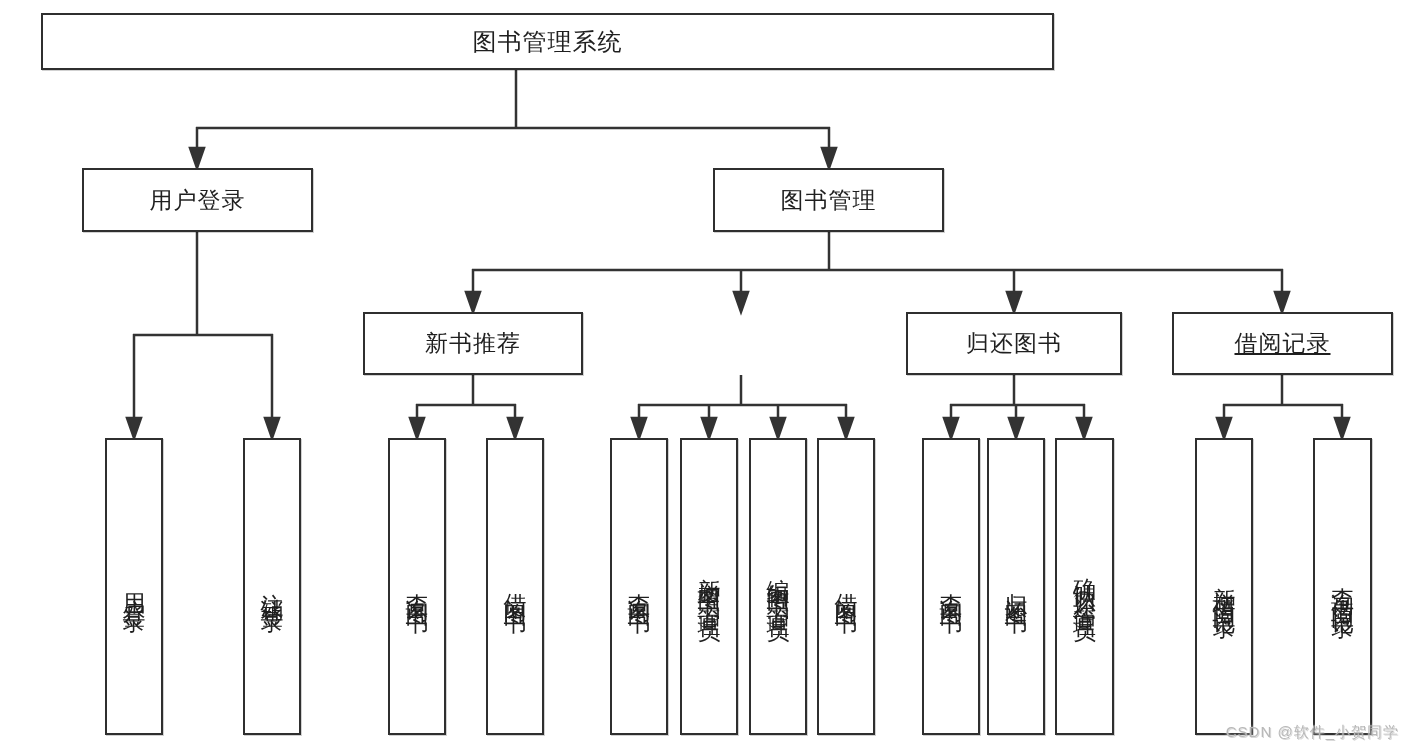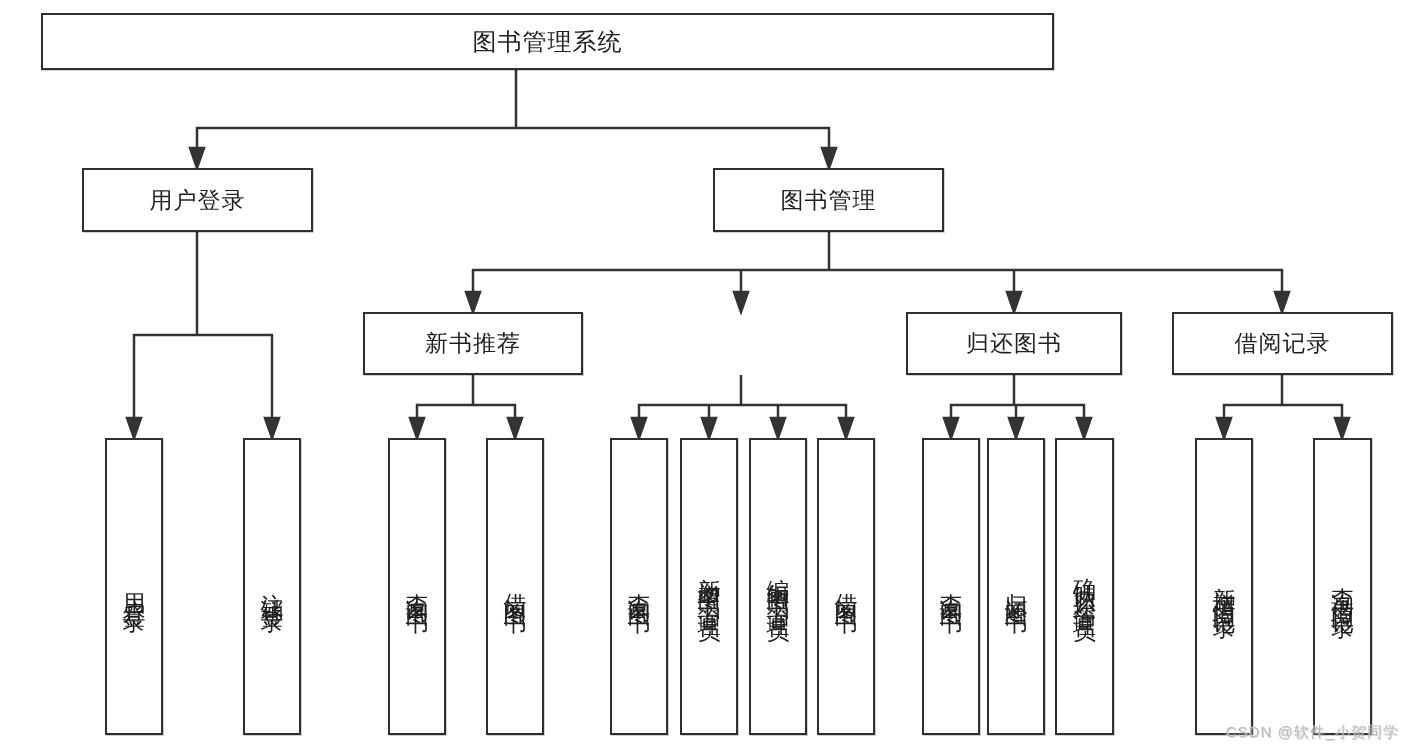--- a/index.html
+++ b/index.html
@@ -121,21 +121,21 @@
     </g>
   </svg>
 
   <div class="box h-box root-box" style="left:10px; top:13px; width:1013px; height:57px;margin-left:31px;">图书管理系统</div>
 
   <div class="box h-box l2-box" style="left:82px; top:168px; width:231px; height:64px;">用户登录</div>
   <div class="box h-box l2-box" style="left:713px; top:168px; width:231px; height:64px;">图书管理</div>
 
   <div class="box h-box l3-box" style="left:363px; top:312px; width:220px; height:63px;font-family:Liberation Mono, monospace;">新书推荐</div>
   <div class="box h-box l3-box" style="left:906px; top:312px; width:216px; height:63px;">归还图书</div>
-  <div class="box h-box l3-box" style="left:1172px; top:312px; width:221px; height:63px;">借阅记录</div>
+  <div class="box h-box l3-box" style="left:1172px; top:312px; width:221px; height:63px;text-decoration:underline;">借阅记录</div>
 
   <div class="box v-box" style="left:105px; top:438px; width:58px; height:297px;">用户登录</div>
   <div class="box v-box" style="left:243px; top:438px; width:58px; height:297px;">注销登录</div>
 
   <div class="box v-box" style="left:388px; top:438px; width:58px; height:297px;">查询图书</div>
   <div class="box v-box" style="left:486px; top:438px; width:58px; height:297px;">借阅图书</div>
 
   <div class="box v-box" style="left:610px; top:438px; width:58px; height:297px;">查询图书</div>
   <div class="box v-box" style="left:680px; top:438px; width:58px; height:297px;">新增图书（管理员）</div>
   <div class="box v-box" style="left:749px; top:438px; width:58px; height:297px;">编辑图书（管理员）</div>

